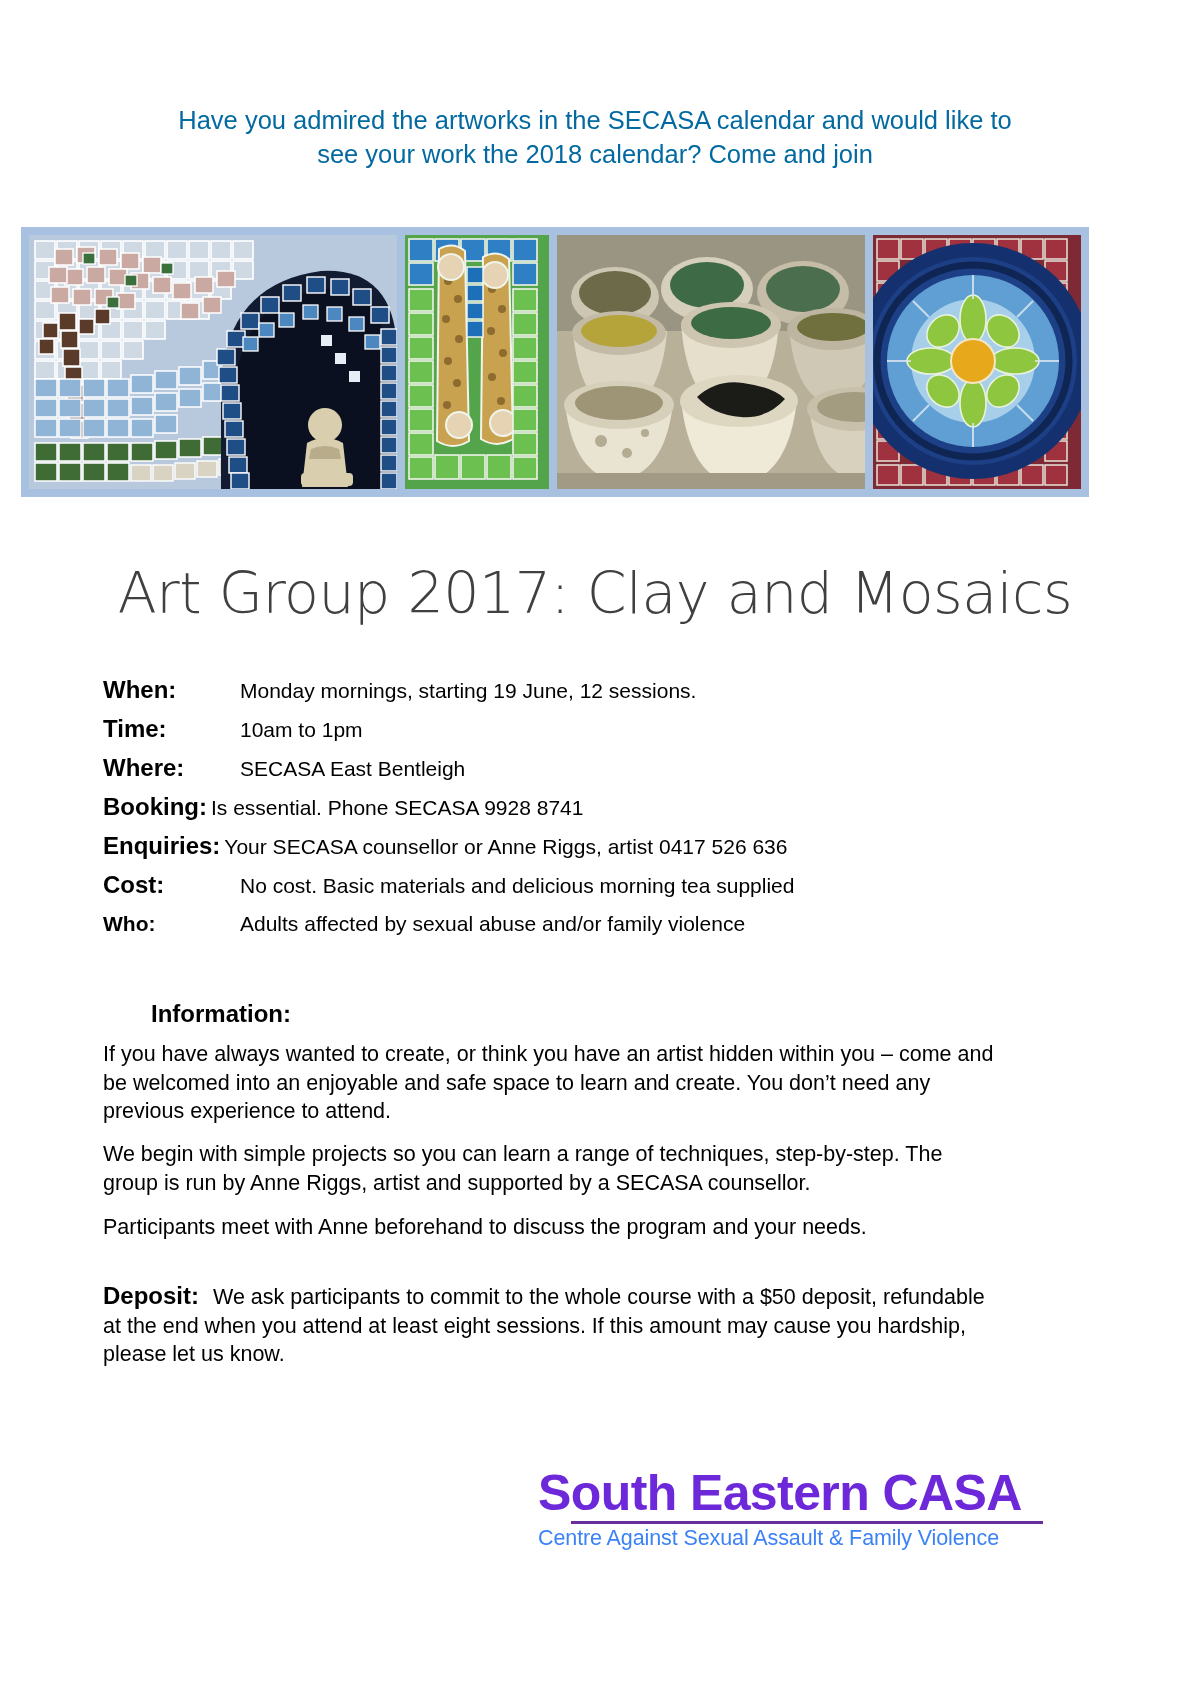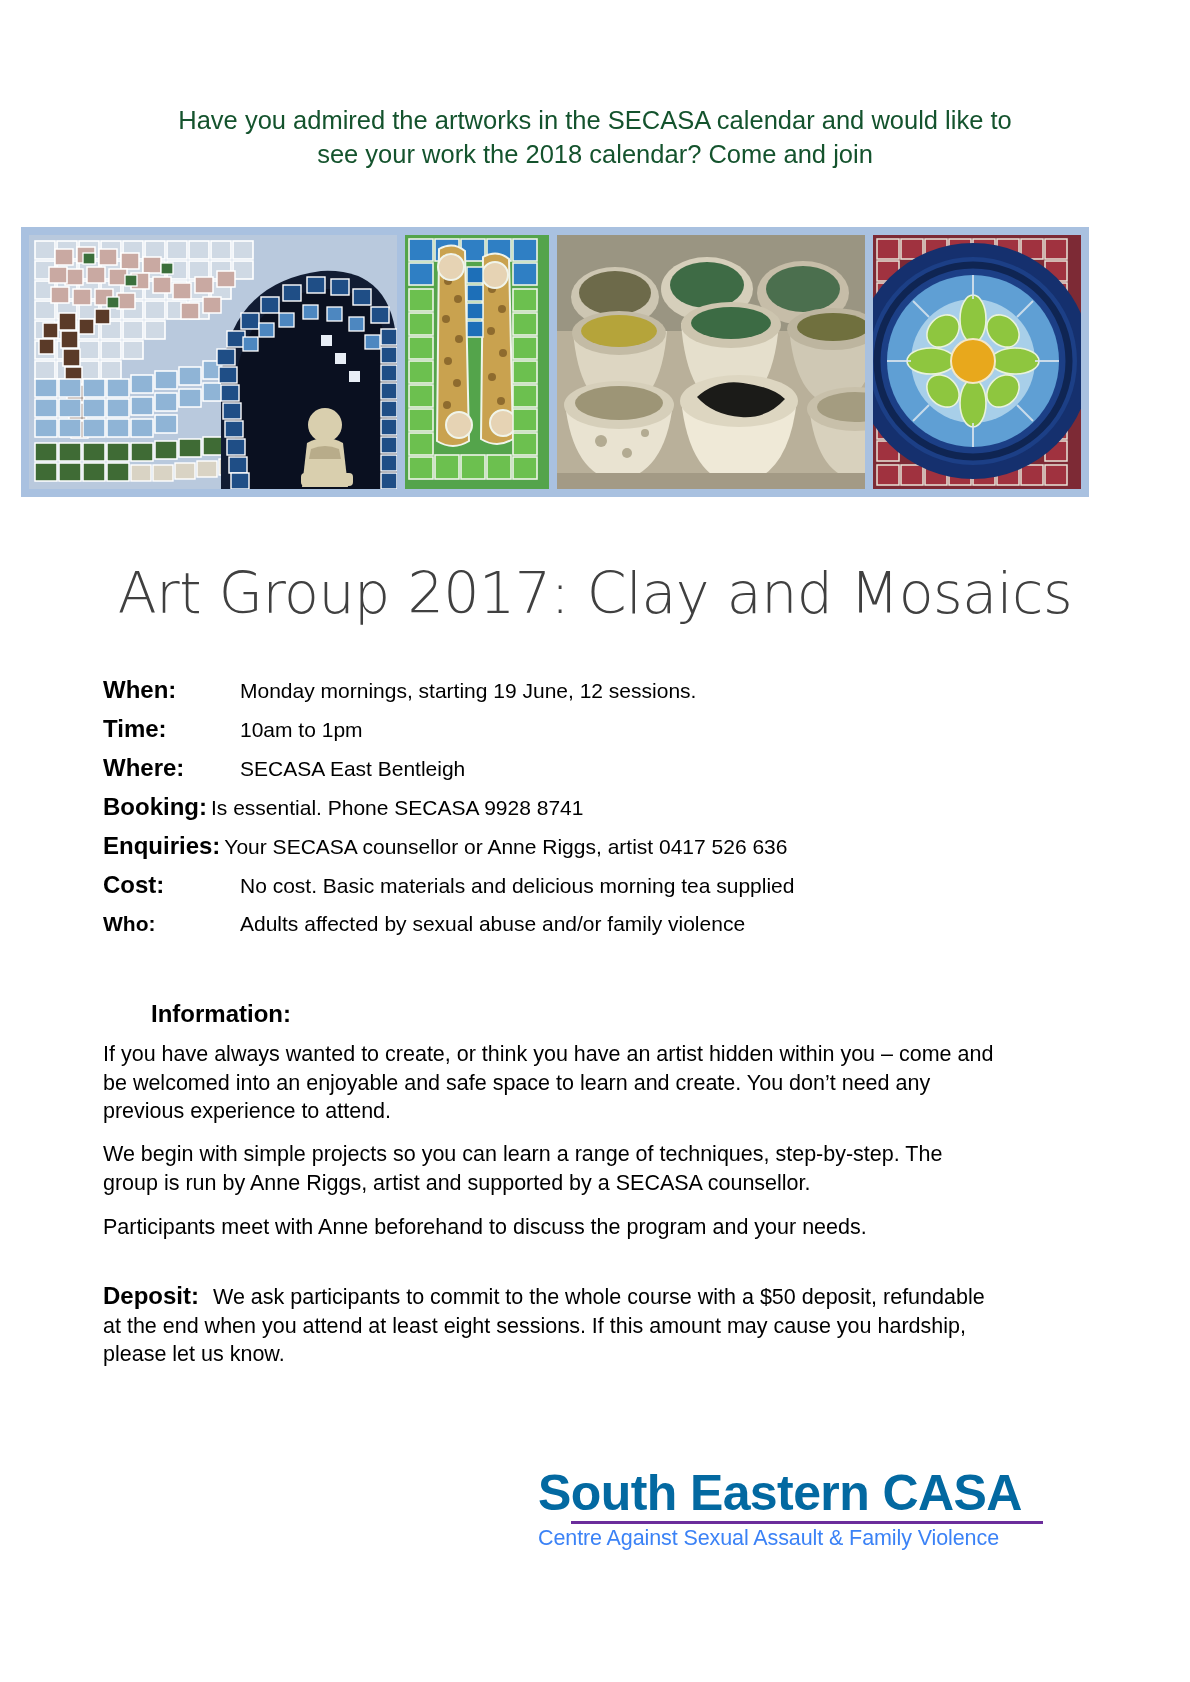--- a/index.html
+++ b/index.html
@@ -24,21 +24,21 @@
 
   
   .intro {
     position: absolute;
     left: 105px;
     top: 103px;
     width: 980px;
     text-align: center;
     font-size: 25.5px;
     line-height: 34px;
-    color: #14532d;
+    color: #0369a1;
   }
   .intro-line { display: block; }
 
   
   .banner {
     position: absolute;
     left: 21px;
     top: 227px;
     width: 1068px;
     height: 270px;
@@ -119,21 +119,21 @@
   
   .logo {
     position: absolute;
     left: 538px;
     top: 1466px;
     width: 480px;
   }
   .logo-main {
     font-size: 50px;
     font-weight: bold;
-    color: #0369a1;
+    color: #6d28d9;
     letter-spacing: -0.6px;
     line-height: 54px;
     white-space: nowrap;
   }
   .logo-rule {
     height: 3px;
     background: #6B2D9B;
     width: 472px;
     margin: 1px 0 2px 33px;
   }

